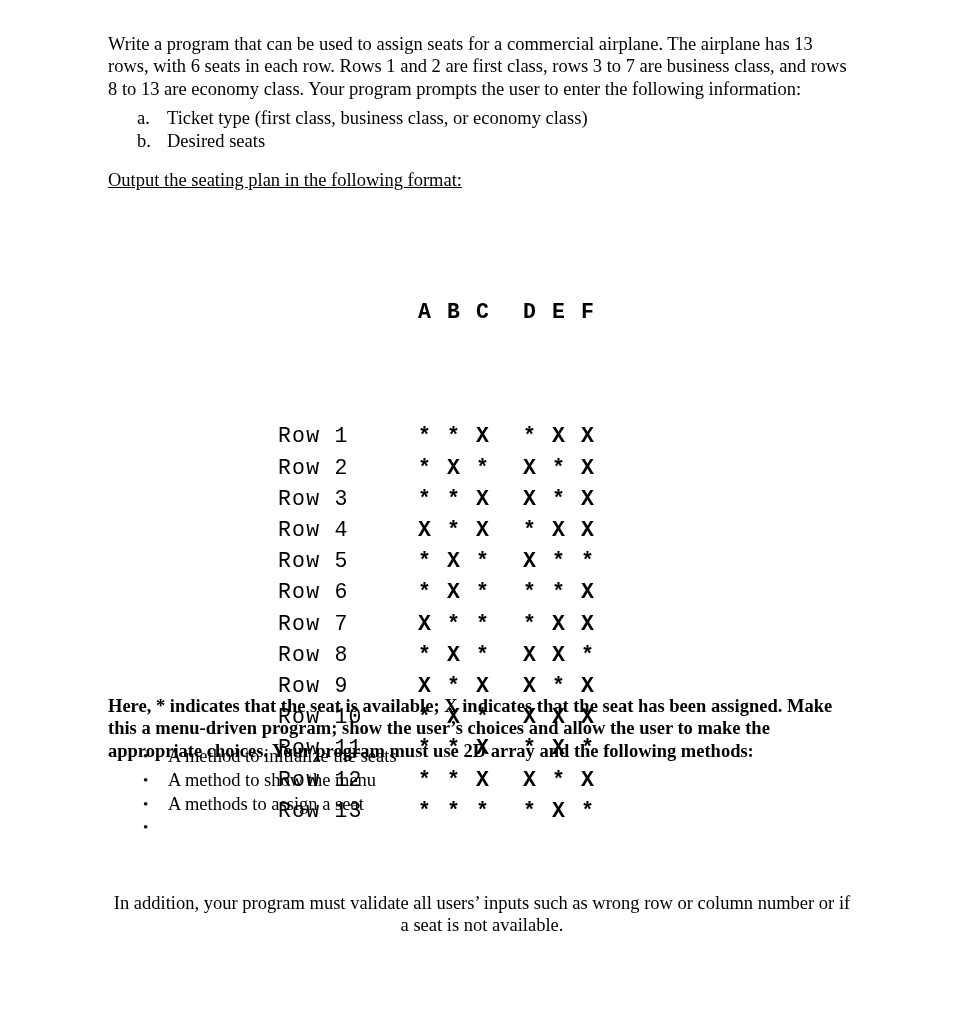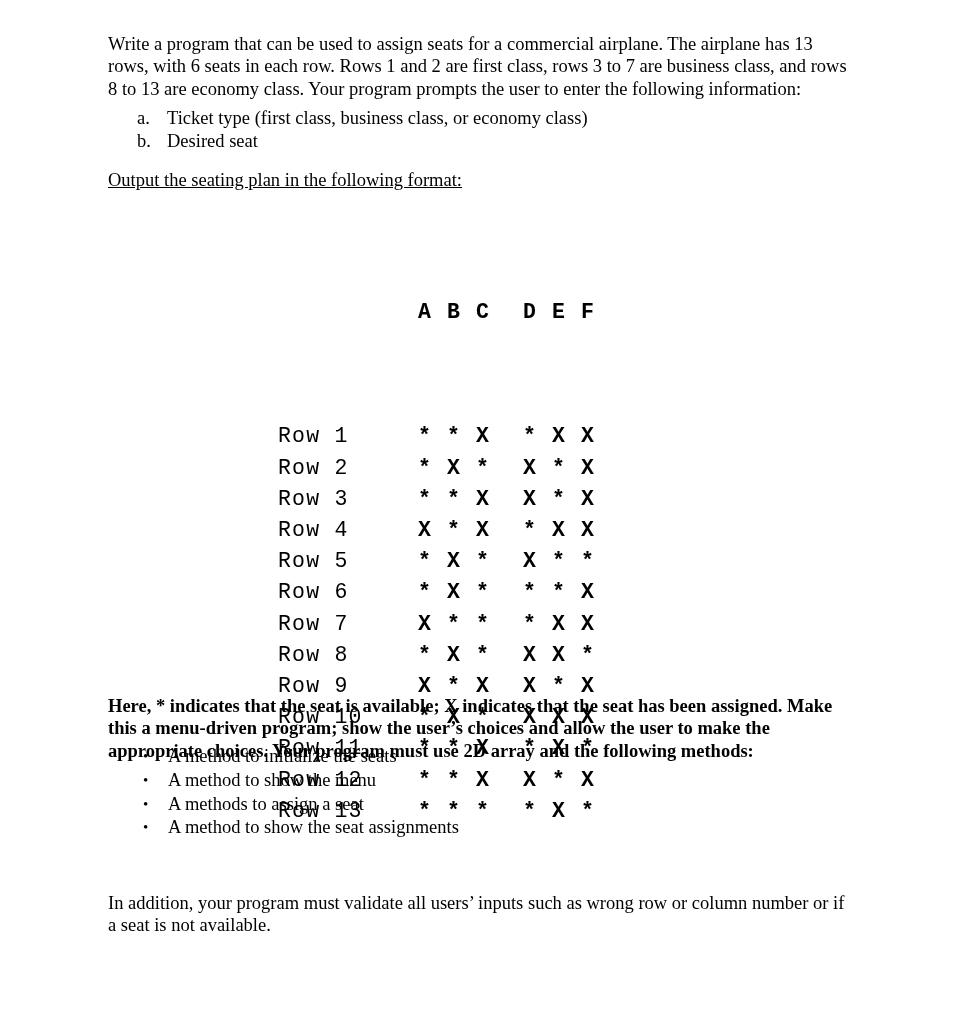--- a/index.html
+++ b/index.html
@@ -136,39 +136,39 @@
     display: flex;
     align-items: flex-start;
   }
   .bullet-dot {
     width: 25px;
     flex: 0 0 25px;
     font-size: 15px;
     line-height: 23.8px;
   }
 
-  #final-para { top: 873px; }
+  #final-para { top: 873px; text-align: center; }
 </style>
 </head>
 <body>
 
 <div class="page">
 
   <div class="cut-line"></div>
 
   <p class="body-text" id="intro-para">Write a program that can be used to assign seats for a commercial airplane. The airplane has 13 rows, with 6 seats in each row. Rows 1 and 2 are first class, rows 3 to 7 are business class, and rows 8 to 13 are economy class. Your program prompts the user to enter the following information:</p>
 
   <div class="alpha-list">
     <div class="alpha-item">
       <span class="alpha-marker">a.</span>
       <span>Ticket type (first class, business class, or economy class)</span>
     </div>
     <div class="alpha-item">
       <span class="alpha-marker">b.</span>
-      <span>Desired seat</span>
+      <span>Desired seats</span>
     </div>
   </div>
 
   <p class="body-text" id="output-line">Output the seating plan in the following format:</p>
 
   <div class="seat-chart">
 
     <div class="chart-header">
       <span class="row-label"></span>
       <span class="seat-group">
@@ -198,19 +198,18 @@
     <div class="bullet-item">
       <span class="bullet-dot">•</span>
       <span>A method to show the menu</span>
     </div>
     <div class="bullet-item">
       <span class="bullet-dot">•</span>
       <span>A methods to assign a seat</span>
     </div>
     <div class="bullet-item">
       <span class="bullet-dot">•</span>
-      <span>A method to show the seat assignments</span>
     </div>
   </div>
 
   <p class="body-text" id="final-para">In addition, your program must validate all users’ inputs such as wrong row or column number or if a seat is not available.</p>
 
 </div>
 
 </body></html>

